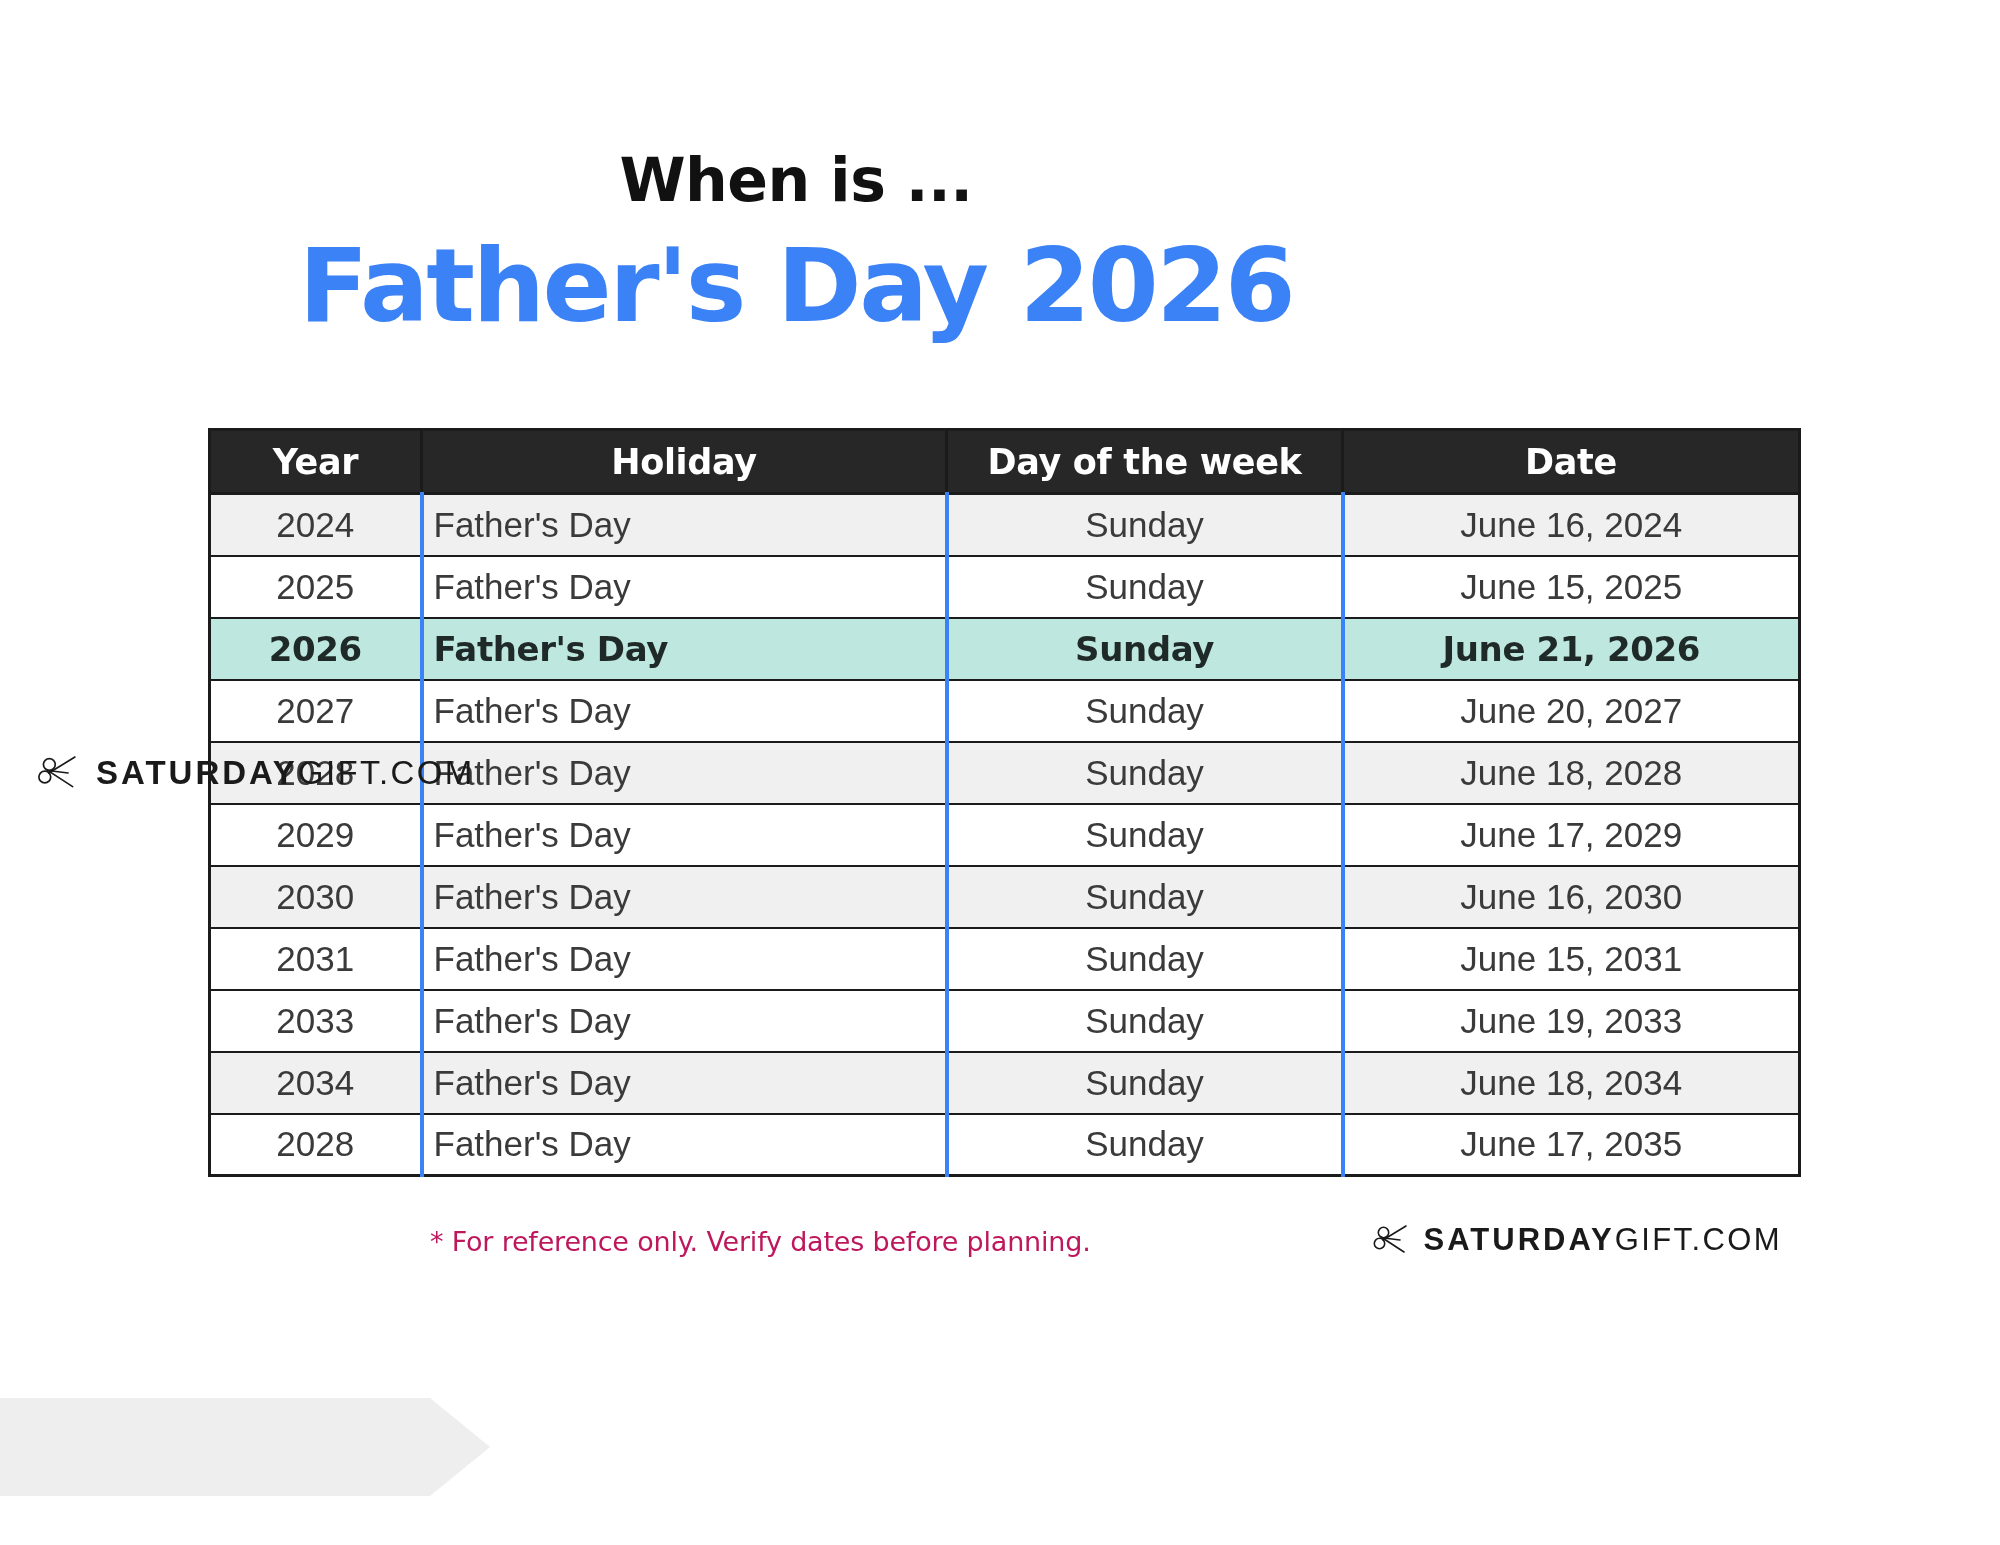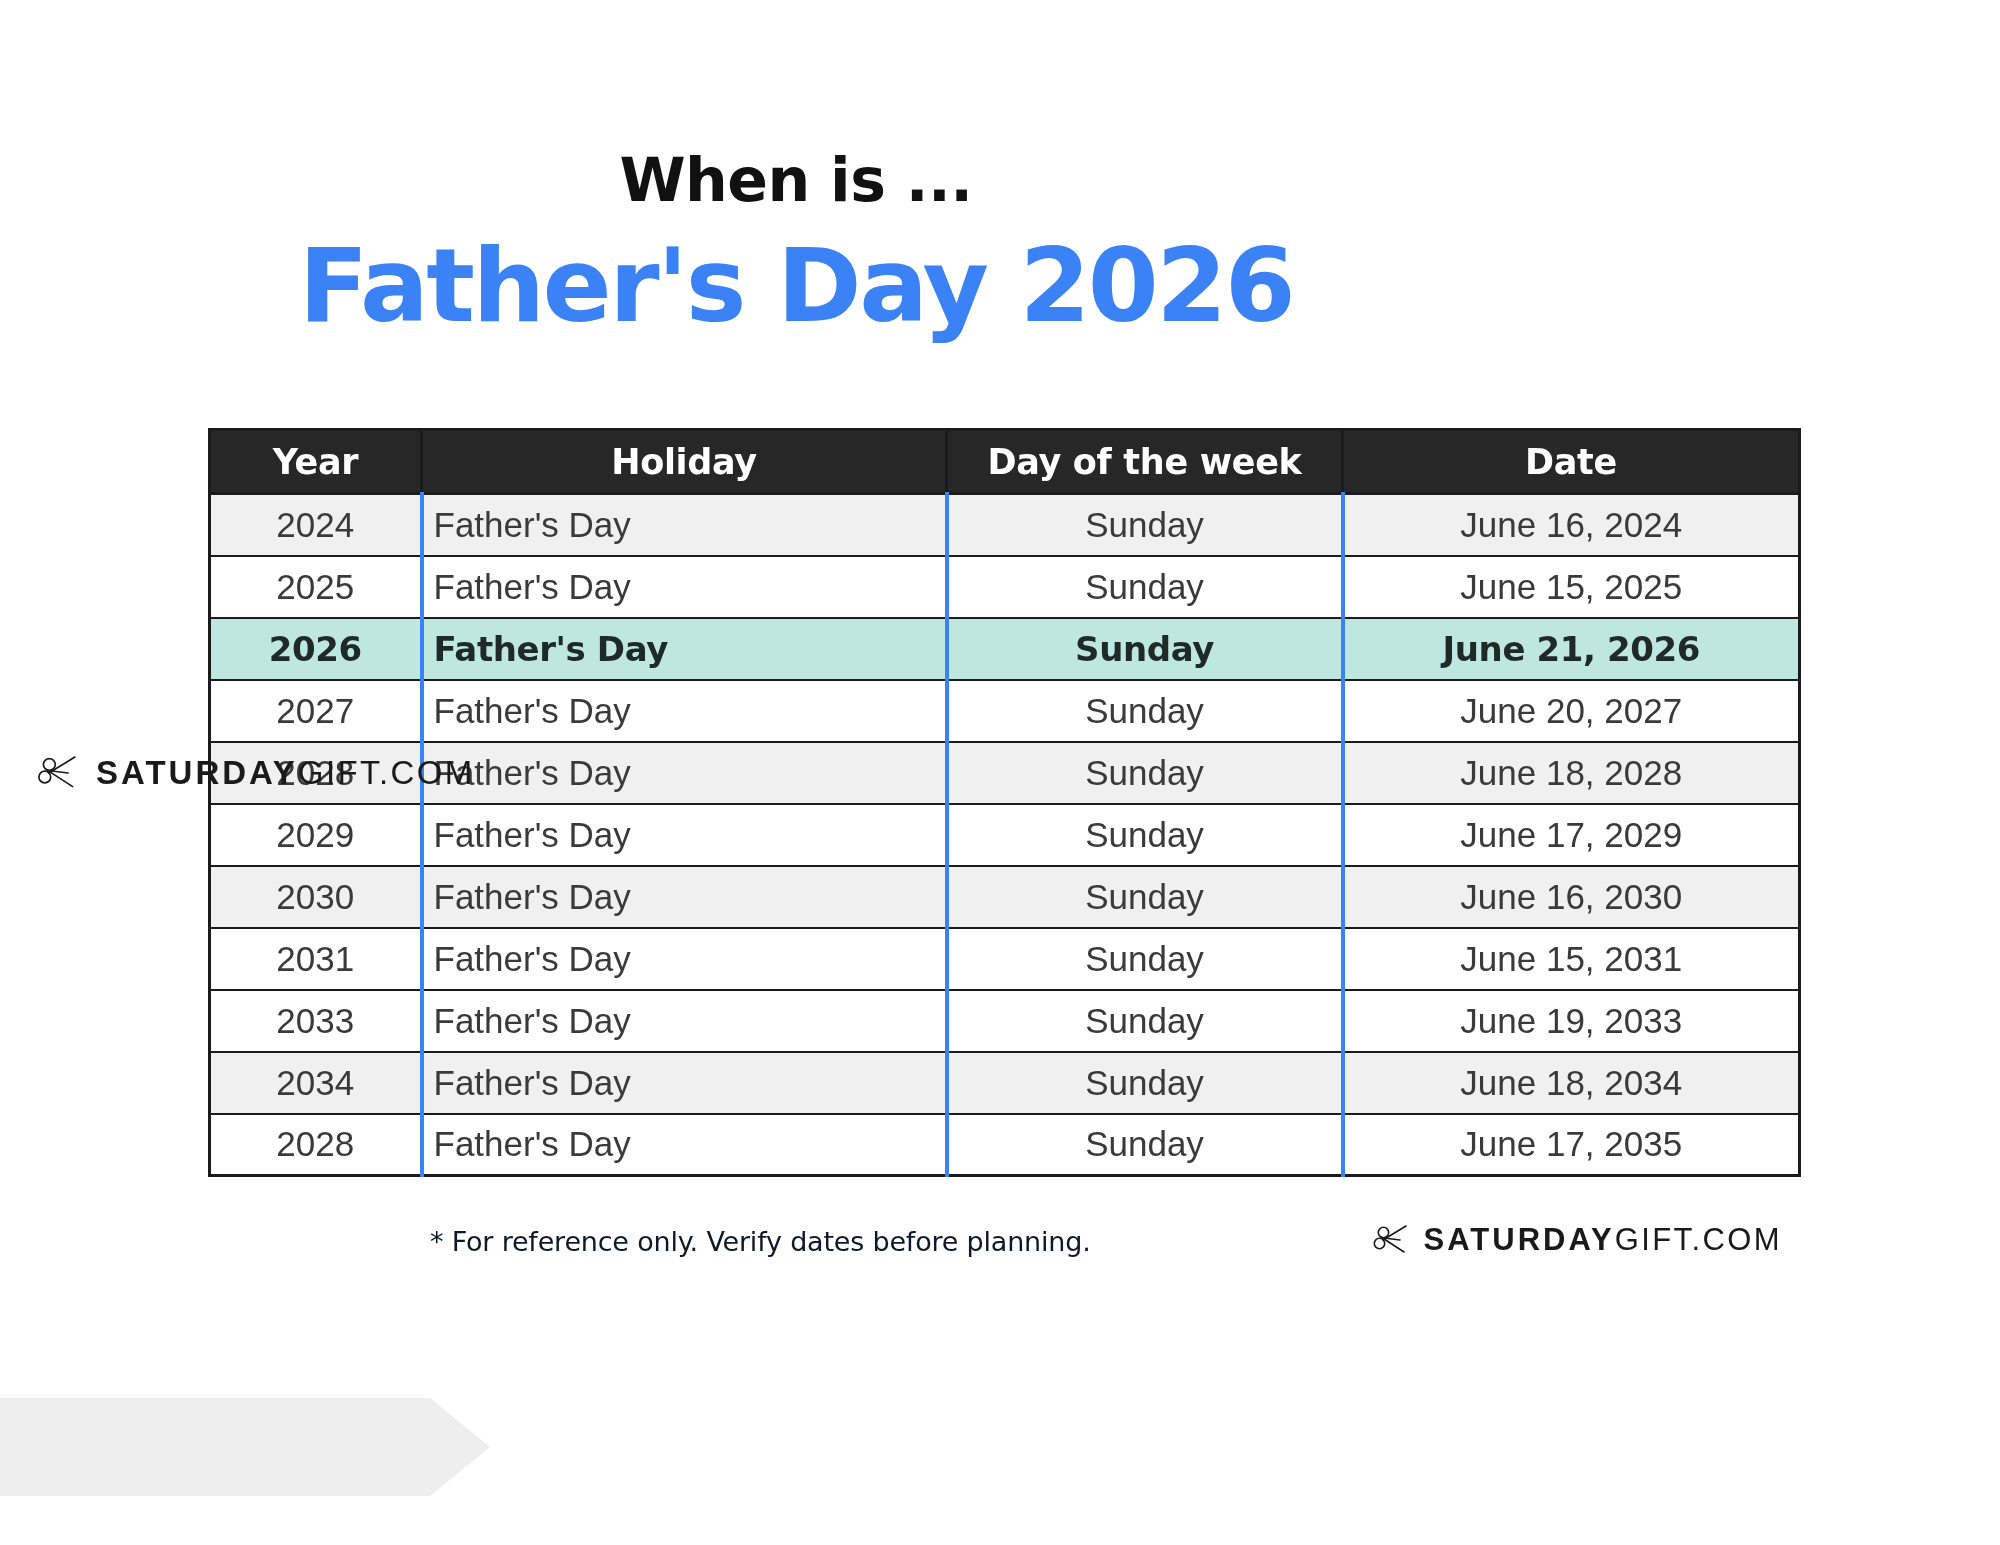--- a/index.html
+++ b/index.html
@@ -122,21 +122,21 @@
     height: 54px;
   }
 
   .footnote {
     position: absolute;
     left: 222px;
     top: 4px;
     font-family: "DejaVu Sans", sans-serif;
     font-size: 27px;
     font-weight: 400;
-    color: #0f172a;
+    color: #be185d;
     letter-spacing: -0.2px;
     white-space: nowrap;
   }
 
   .logo-inline {
     position: absolute;
     right: 16px;
     top: 0px;
     display: flex;
     align-items: center;

